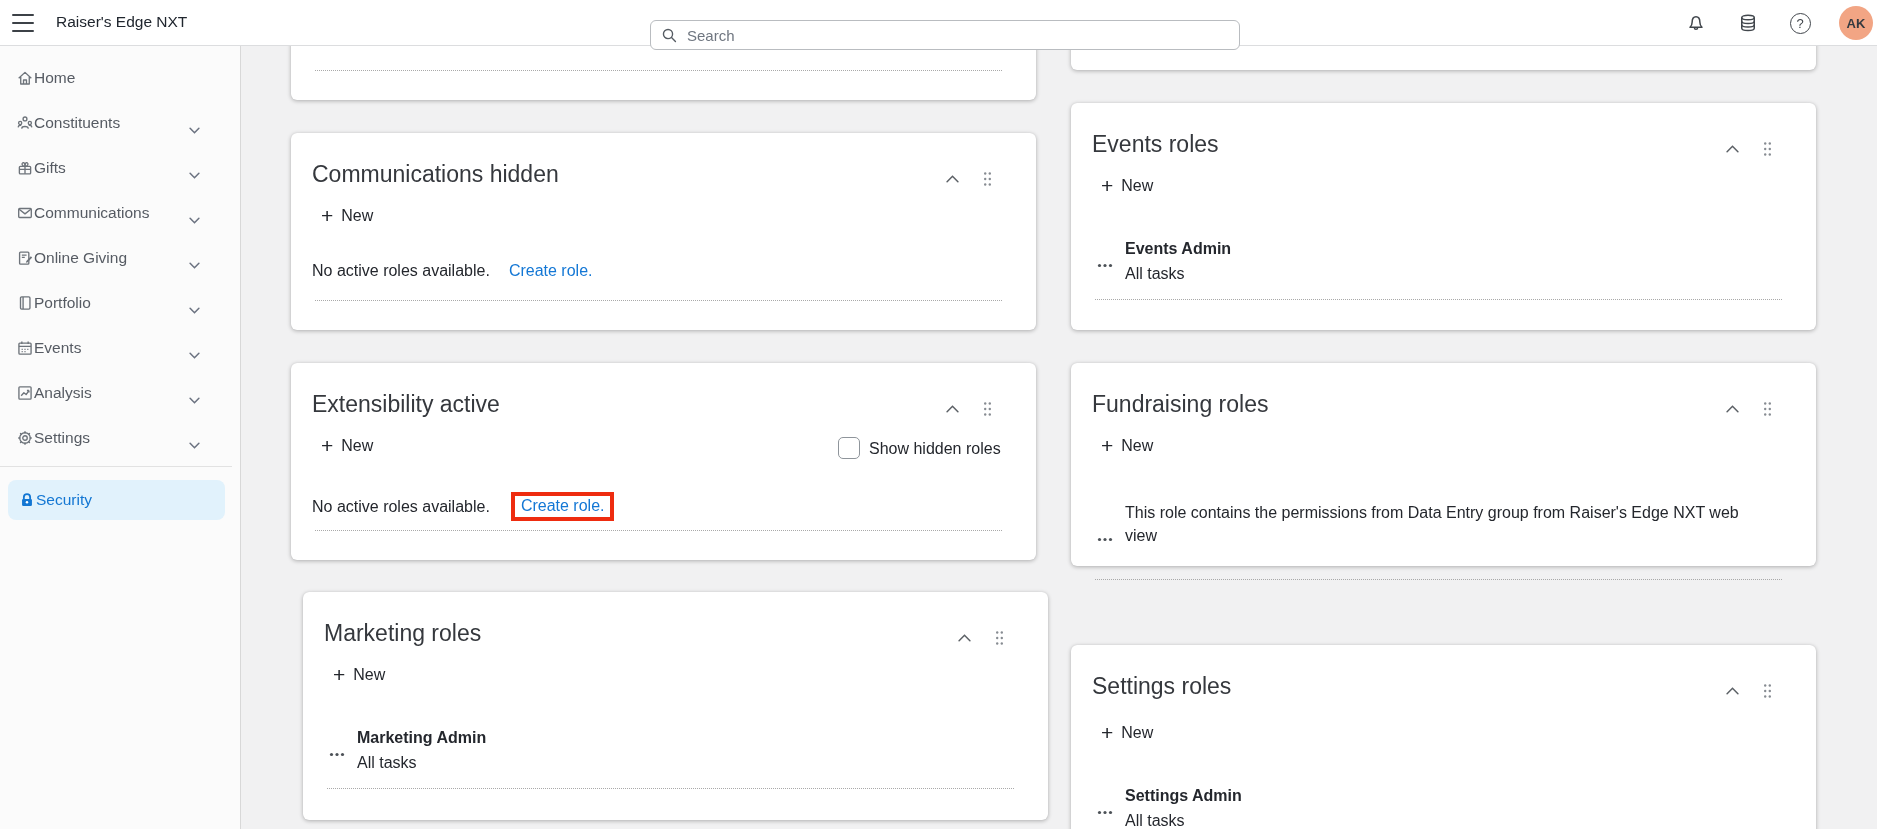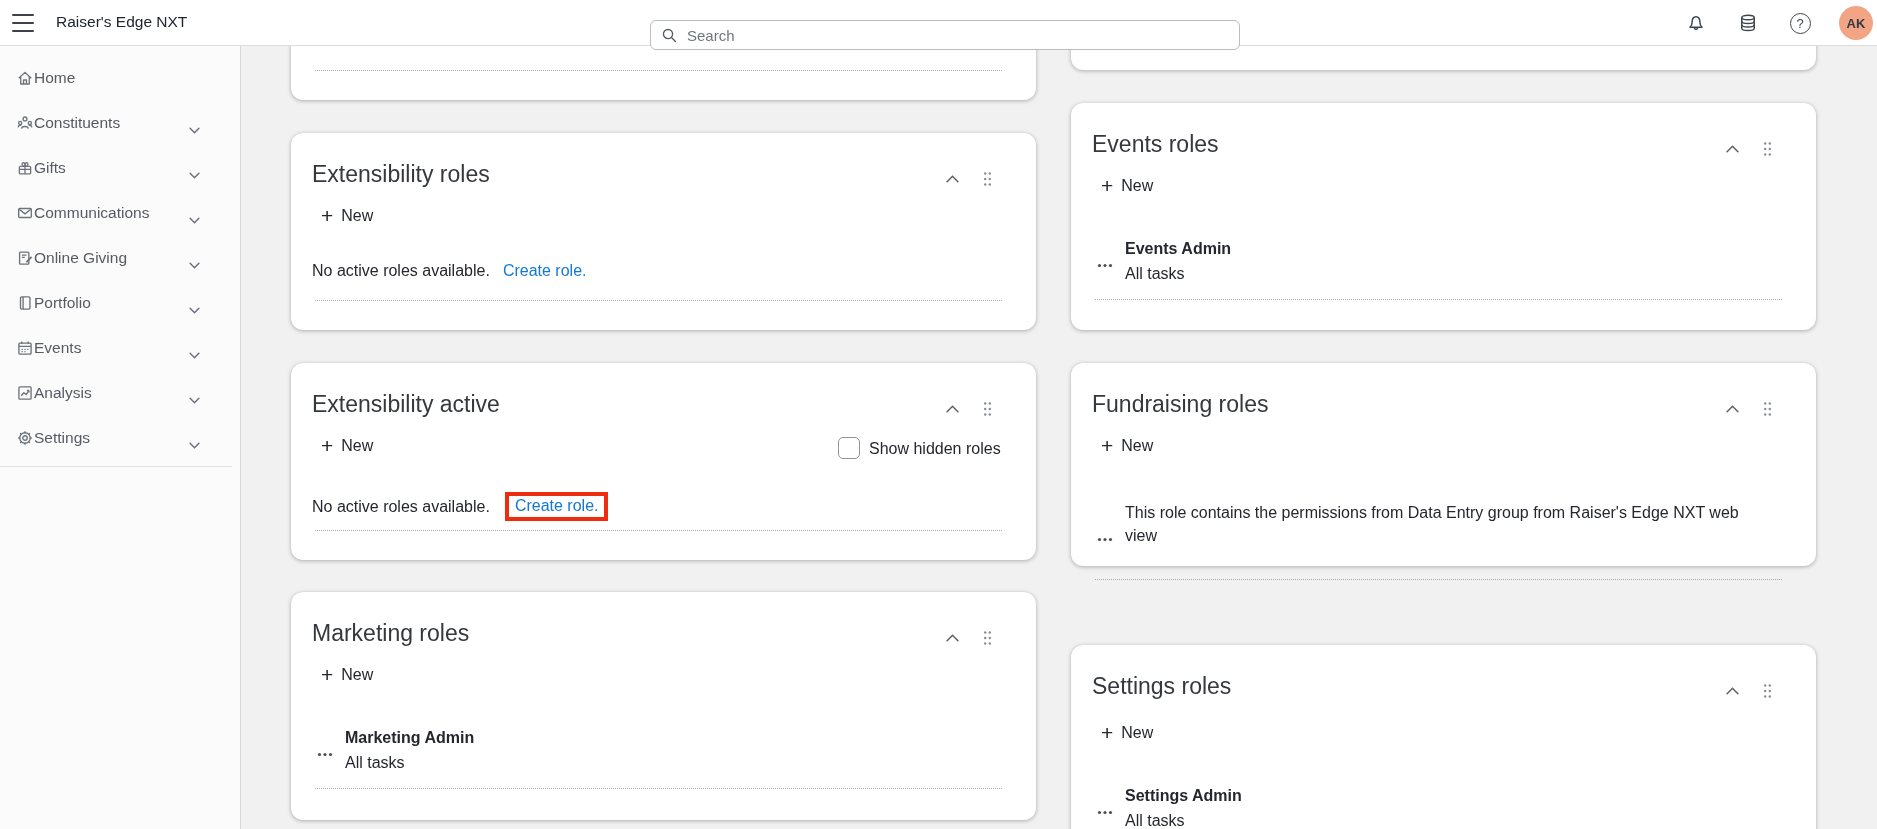--- a/index.html
+++ b/index.html
@@ -35,30 +35,30 @@
   .nav-icon { width:18px; height:18px; margin-left:16px; display:flex; align-items:center; justify-content:center; }
   .nav-label { font-size:15.5px; color:#565b63; }
   .nav-chevron { position:absolute; right:32px; top:19px; }
   .nav-divider { position:absolute; left:0; top:420px; width:232px; border-bottom:1px solid #e2e2e2; }
   .nav-item.active { left:8px; width:217px; height:40px; background:#e1f2fc; border-radius:8px; }
   .nav-item.active .nav-icon { margin-left:10px; }
   .nav-item.active .nav-label { color:#1377d3; }
 
   
   .main { position:absolute; left:241px; top:46px; right:0; bottom:0; background:#f1f1f2; overflow:hidden; }
-  .card { position:absolute; width:745px; background:#fff; border-radius:12px;
+  .card { position:absolute; width:745px; background:#fff; border-radius:6px;
           box-shadow:0 1px 4px rgba(0,0,0,.28), 0 0 1px rgba(0,0,0,.1); }
   .card-title { position:absolute; left:21px; top:28px; font-size:23px; color:#35383d; }
   .card-tools { position:absolute; left:655px; top:38px; display:flex; gap:24px; align-items:center; }
   .tool-btn { cursor:pointer; display:flex; align-items:center; }
   .new-btn { position:absolute; left:30px; top:73px; display:flex; align-items:center; gap:8px;
              cursor:pointer; color:#24272d; }
   .new-plus { font-size:21px; font-weight:300; line-height:20px; }
   .new-label { font-size:16px; }
-  .empty-row { position:absolute; left:21px; top:129px; display:flex; align-items:center; gap:13px;
+  .empty-row { position:absolute; left:21px; top:129px; display:flex; align-items:center; gap:19px;
                font-size:16px; color:#24272d; }
   .link { color:#1377d5; text-decoration:none; cursor:pointer; }
   .annotation { display:inline-flex; border:4px solid #ee2c0f; padding:1px 6px 2px; margin-left:2px; }
   .divider { position:absolute; left:24px; right:34px; border-bottom:1px dotted #a9a9a9; }
   .role-text { position:absolute; left:54px; top:137px; }
   .role-name { font-size:16px; font-weight:bold; color:#24272d; }
   .role-desc { font-size:16px; color:#24272d; margin-top:4px; line-height:23px; }
   .dots { position:absolute; left:26px; cursor:pointer; }
   .checkbox { position:absolute; left:547px; top:74px; width:22px; height:22px; background:#fff;
               border:1px solid #8f959b; border-radius:5px; cursor:pointer; }
@@ -224,31 +224,41 @@
           </svg>
       </span>
       <span class="nav-label">Settings</span>
       <span class="nav-chevron"><svg width="11" height="7" viewBox="0 0 10 6" fill="none" stroke="#6b7280" stroke-width="1.4" stroke-linecap="round">
             <path d="M1 1 L5 5 L9 1"></path>
           </svg></span>
     </div>
 
     <div class="nav-divider"></div>
 
+    <div class="nav-item active" style="top:434px">
+      <span class="nav-icon">
+        <svg width="18" height="18" viewBox="0 0 16 16">
+            <path d="M5.2 7.2 V5.6 a2.8 2.8 0 0 1 5.6 0 V7.2" stroke="#1377d3" stroke-width="1.6" fill="none"></path>
+            <rect x="3.6" y="7" width="8.8" height="6.4" rx="1.1" fill="#1377d3"></rect>
+            <circle cx="8" cy="9.9" r="1.1" fill="#ffffff"></circle>
+          </svg>
+      </span>
+      <span class="nav-label">Security</span>
+    </div>
   </div>
 
   <div class="main">
 
     <div class="card" style="left:50px; top:-110px; height:164px;">
 
       <div class="divider" style="top:134px;"></div>
     </div>
 
     <div class="card" style="left:50px; top:87px; height:197px;">
-      <div class="card-title">Extensibility roles</div>
+      <div class="card-title">Communications hidden</div>
       <div class="card-tools">
         <span class="tool-btn">
             <svg width="13" height="8" viewBox="0 0 12 7" fill="none" stroke="#5c6166" stroke-width="1.4" stroke-linecap="round">
               <path d="M1 6 L6 1 L11 6"></path>
             </svg>
           </span>
         <span class="tool-btn">
             <svg width="9" height="16" viewBox="0 0 9 16">
               <g fill="#878c92">
                 <circle cx="2.2" cy="2.5" r="1.2"></circle>
@@ -301,21 +311,21 @@
       <div class="checkbox-label">Show hidden roles</div>
       <div class="empty-row">
         <span>No active roles available.</span>
         <span class="annotation">
             <a class="link">Create role.</a>
           </span>
       </div>
       <div class="divider" style="top:167px;"></div>
     </div>
 
-    <div class="card" style="left:50px; top:546px; height:228px;">
+    <div class="card" style="left:62px; top:546px; height:228px;">
       <div class="card-title">Marketing roles</div>
       <div class="card-tools">
         <span class="tool-btn">
             <svg width="13" height="8" viewBox="0 0 12 7" fill="none" stroke="#5c6166" stroke-width="1.4" stroke-linecap="round">
               <path d="M1 6 L6 1 L11 6"></path>
             </svg>
           </span>
         <span class="tool-btn">
             <svg width="9" height="16" viewBox="0 0 9 16">
               <g fill="#878c92">

